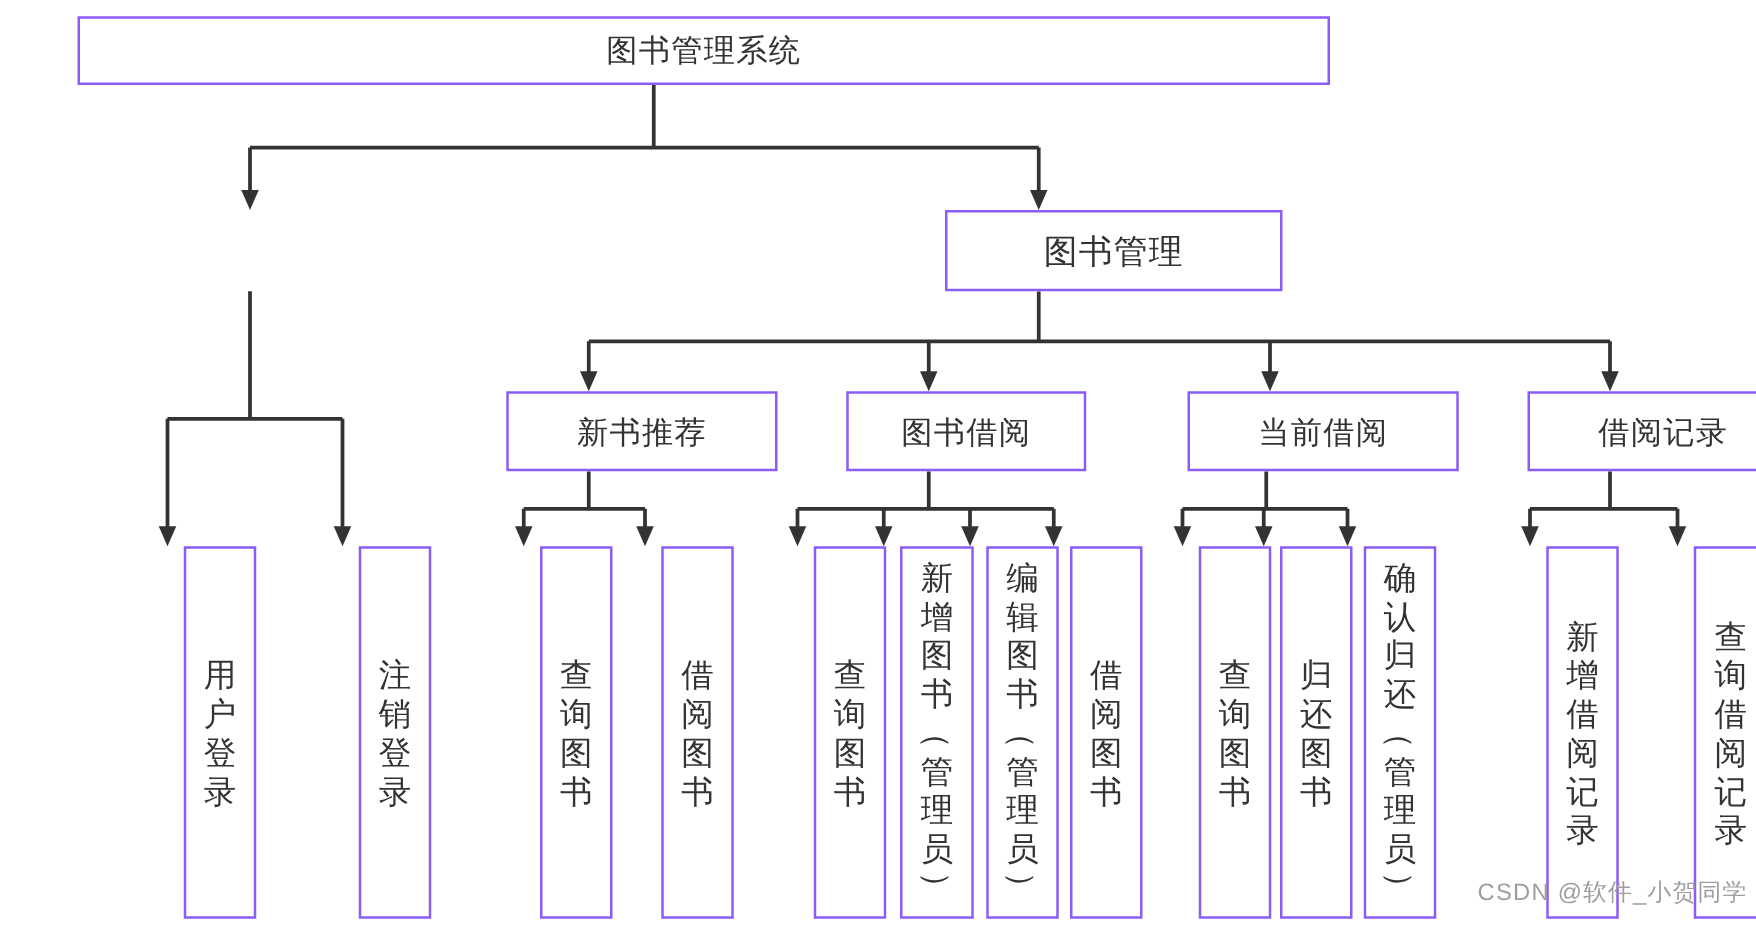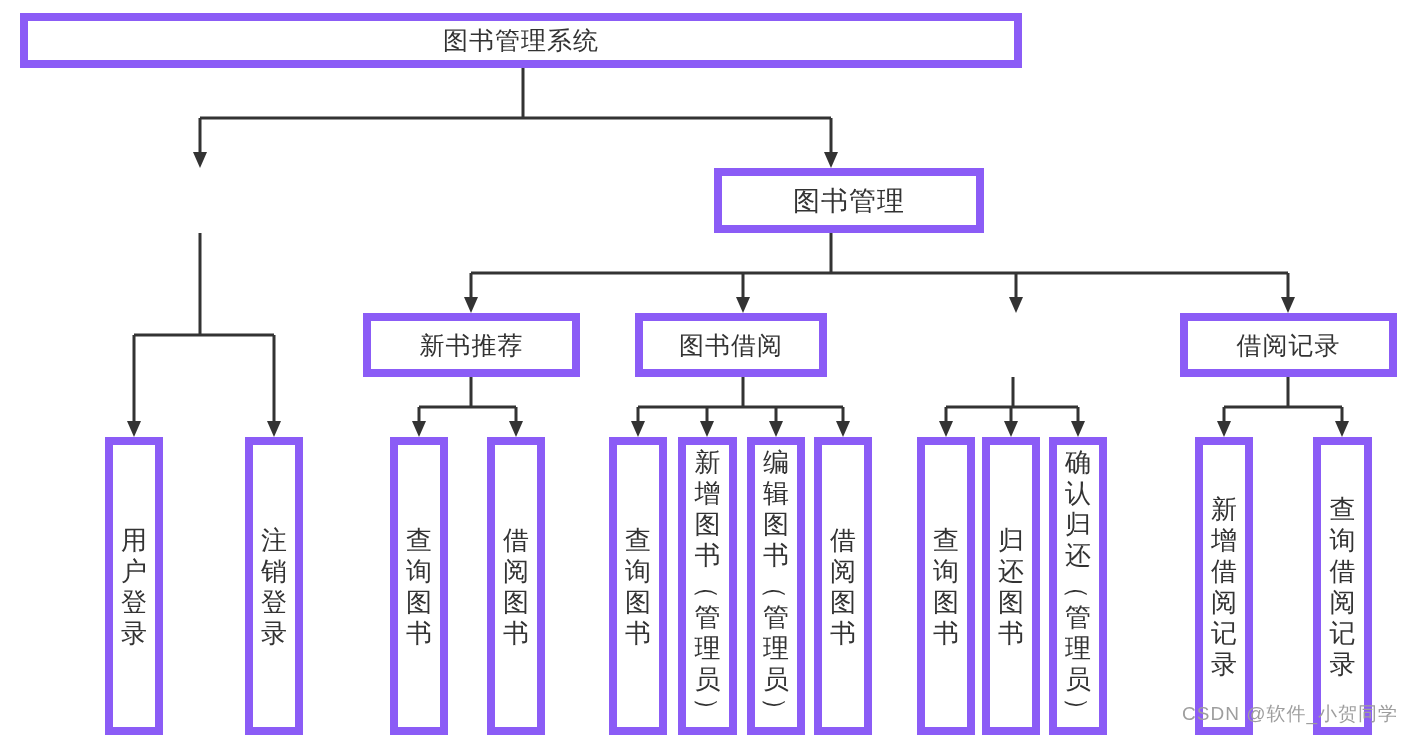--- a/index.html
+++ b/index.html
@@ -9,25 +9,26 @@
     height: 747px;
     background: #ffffff;
     font-family: "Liberation Sans", sans-serif;
     color: #333333;
     overflow: hidden;
   }
   .wires { position: absolute; left: 0; top: 0; width: 1405px; height: 747px; }
   .box {
     position: absolute;
     box-sizing: border-box;
-    border: 8px solid #8b5cf6;
+    border: 2px solid #8b5cf6;
     background: #ffffff;
     display: flex;
     align-items: center;
     justify-content: center;
+    margin-left: 42px;
   }
   .hlabel { font-size: 25px; letter-spacing: 1px; white-space: nowrap; }
   .l2 .hlabel { font-size: 27px; }
   .vtext {
     display: flex;
     flex-direction: column;
     align-items: center;
     row-gap: 5px;
     font-size: 26px;
     line-height: 1;
@@ -122,20 +123,23 @@
   <div class="box l2 b-l2b">
     <span class="hlabel">图书管理</span>
   </div>
 
   <div class="box b-l3a">
     <span class="hlabel">新书推荐</span>
   </div>
   <div class="box b-l3b">
     <span class="hlabel">图书借阅</span>
   </div>
+  <div class="box b-l3c">
+    <span class="hlabel">当前借阅</span>
+  </div>
   <div class="box b-l3d">
     <span class="hlabel">借阅记录</span>
   </div>
 
   <div class="box leaf b-f0">
     <span class="vtext">
         <span class="vchar">用</span>
         <span class="vchar">户</span>
         <span class="vchar">登</span>
         <span class="vchar">录</span>

